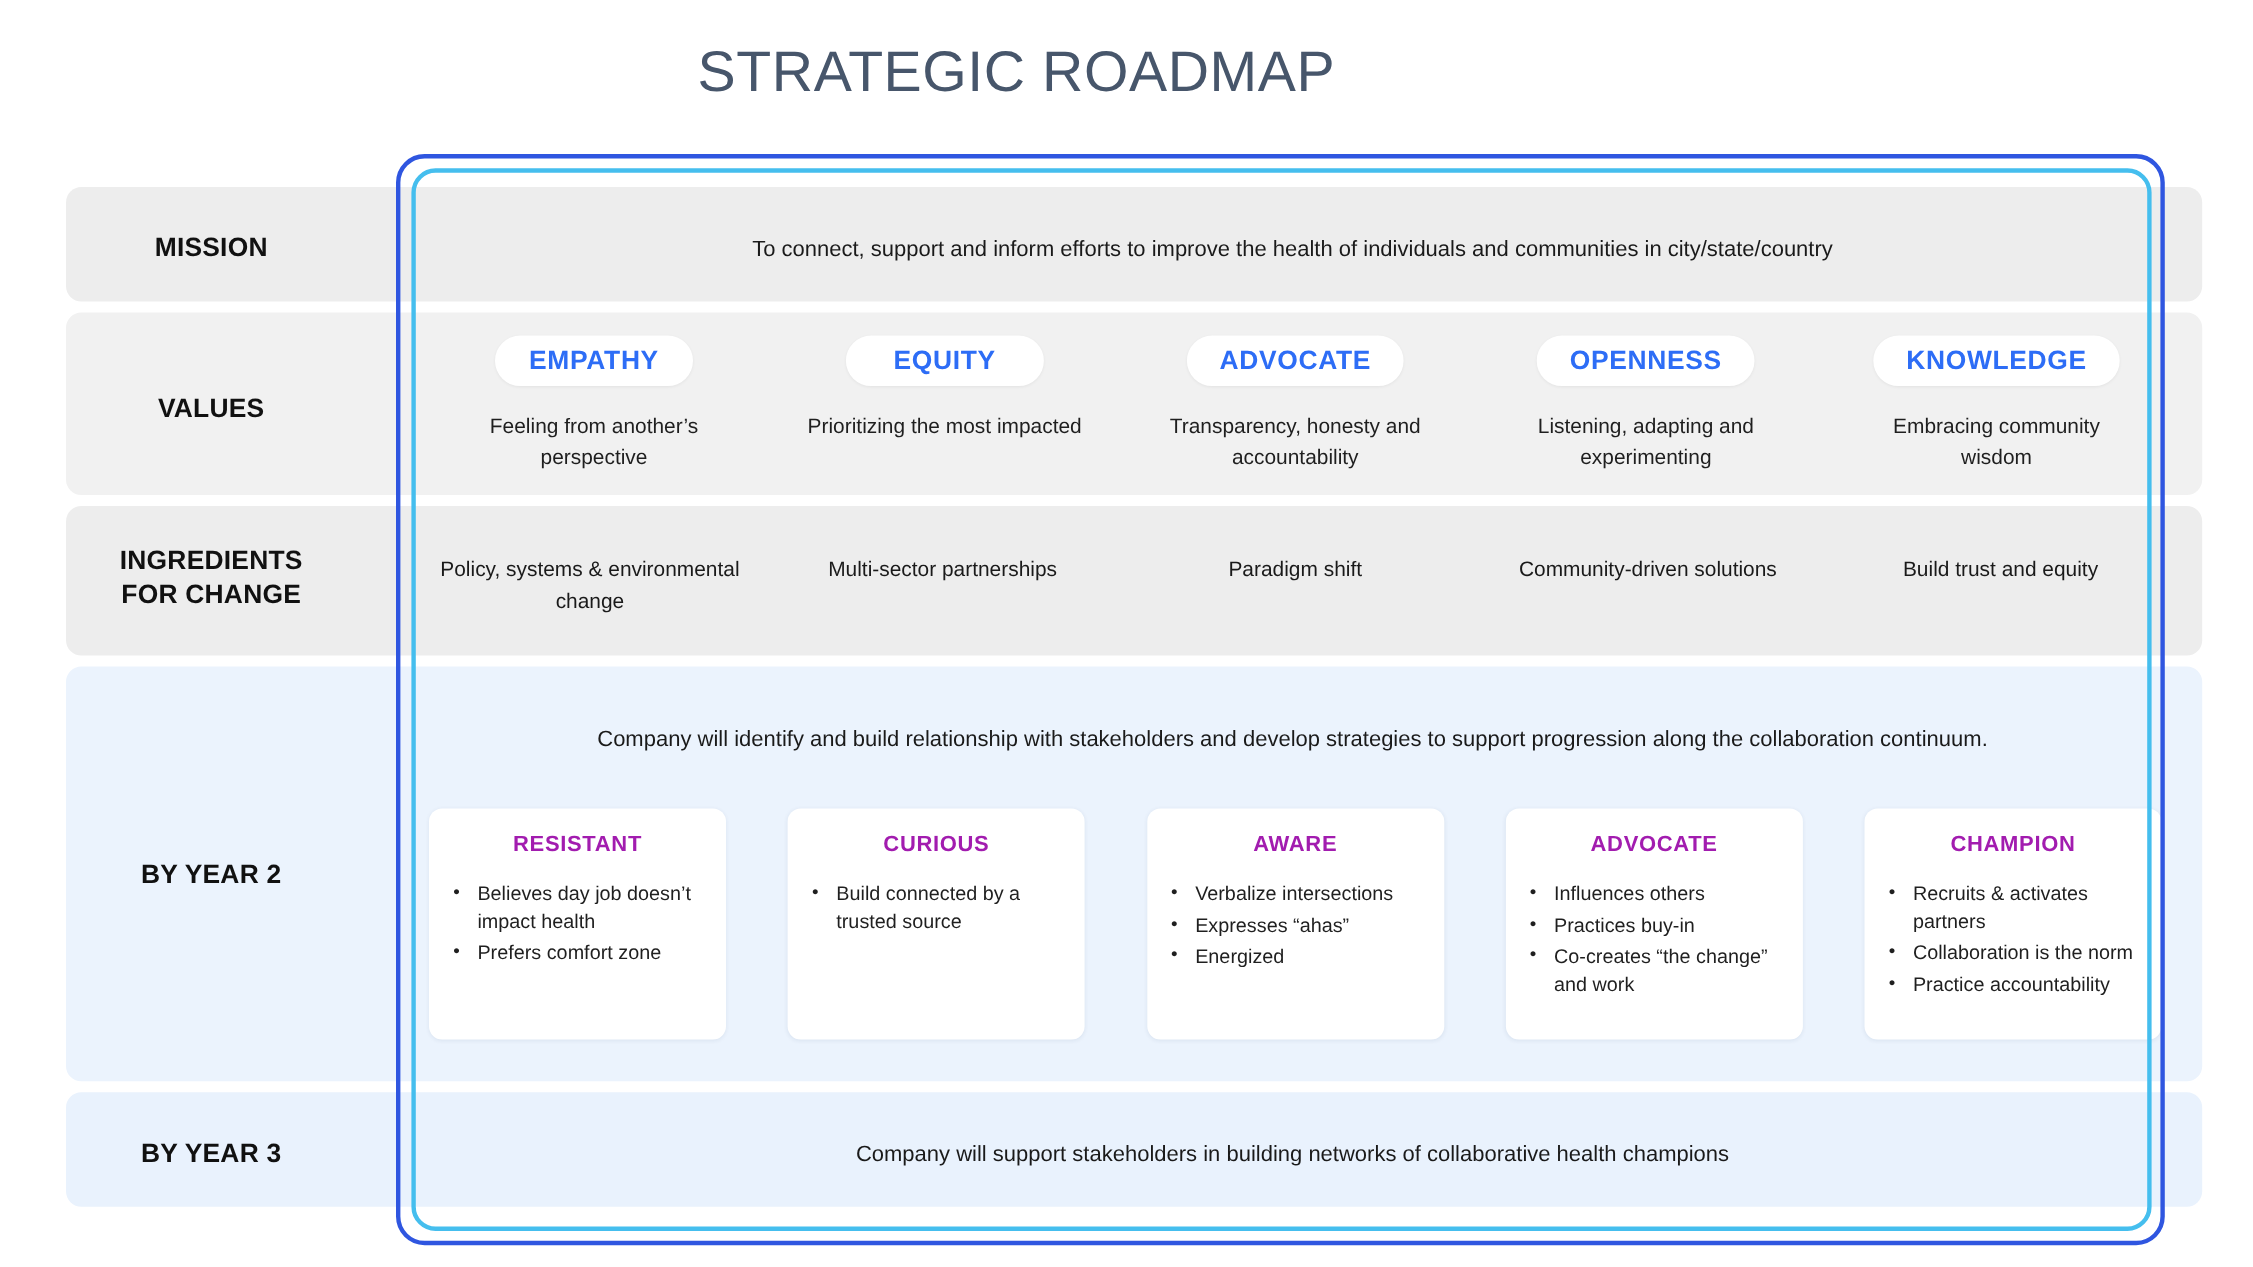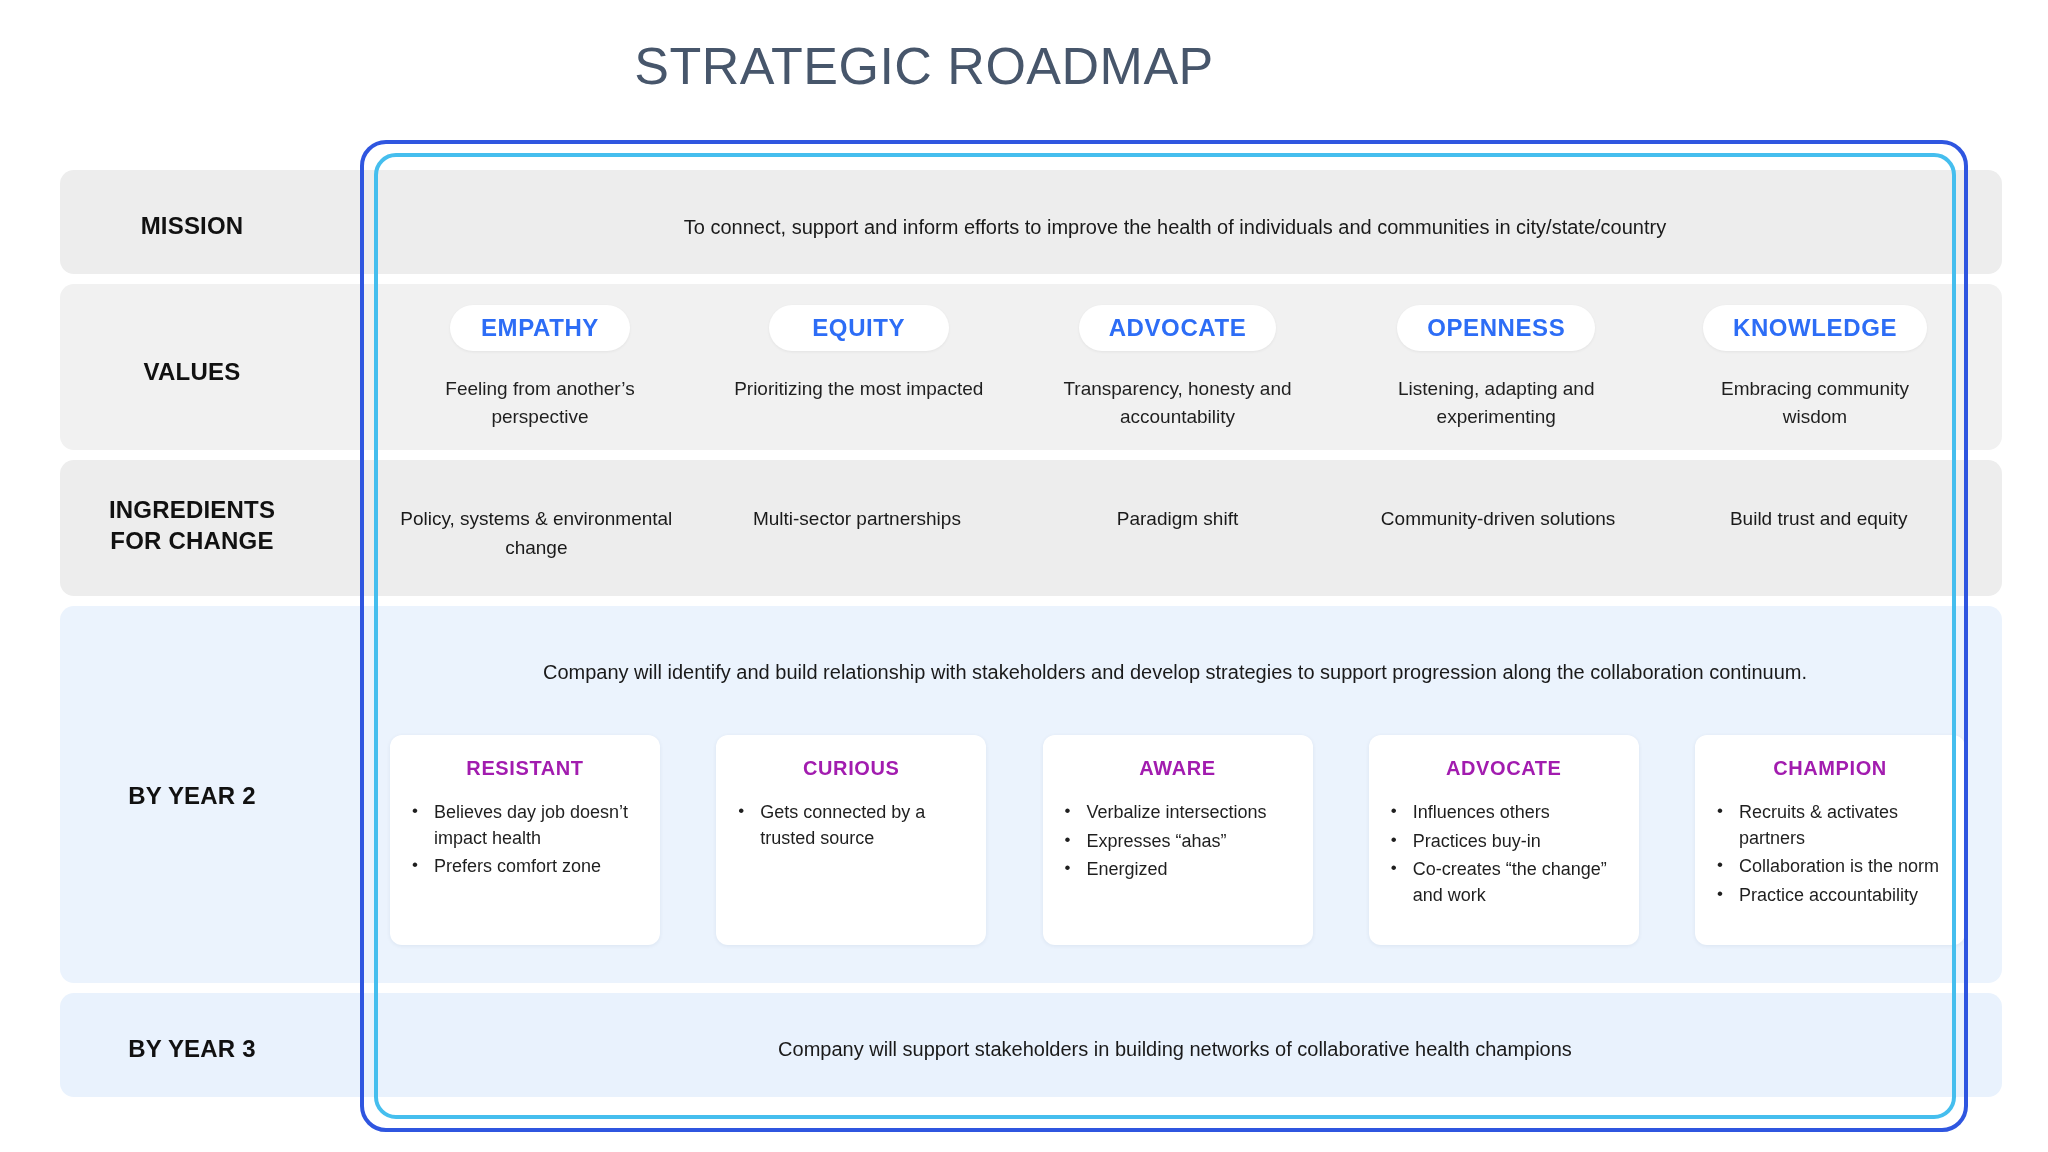--- a/index.html
+++ b/index.html
@@ -258,21 +258,21 @@
       <div class="stage-title">RESISTANT</div>
       <ul class="stage-list">
         <li>Believes day job doesn’t impact health</li>
         <li>Prefers comfort zone</li>
       </ul>
     </div>
 
     <div class="stage-card">
       <div class="stage-title">CURIOUS</div>
       <ul class="stage-list">
-        <li>Gets connected by a trusted source</li>
+        <li>Build connected by a trusted source</li>
       </ul>
     </div>
 
     <div class="stage-card">
       <div class="stage-title">AWARE</div>
       <ul class="stage-list">
         <li>Verbalize intersections</li>
         <li>Expresses “ahas”</li>
         <li>Energized</li>
       </ul>

